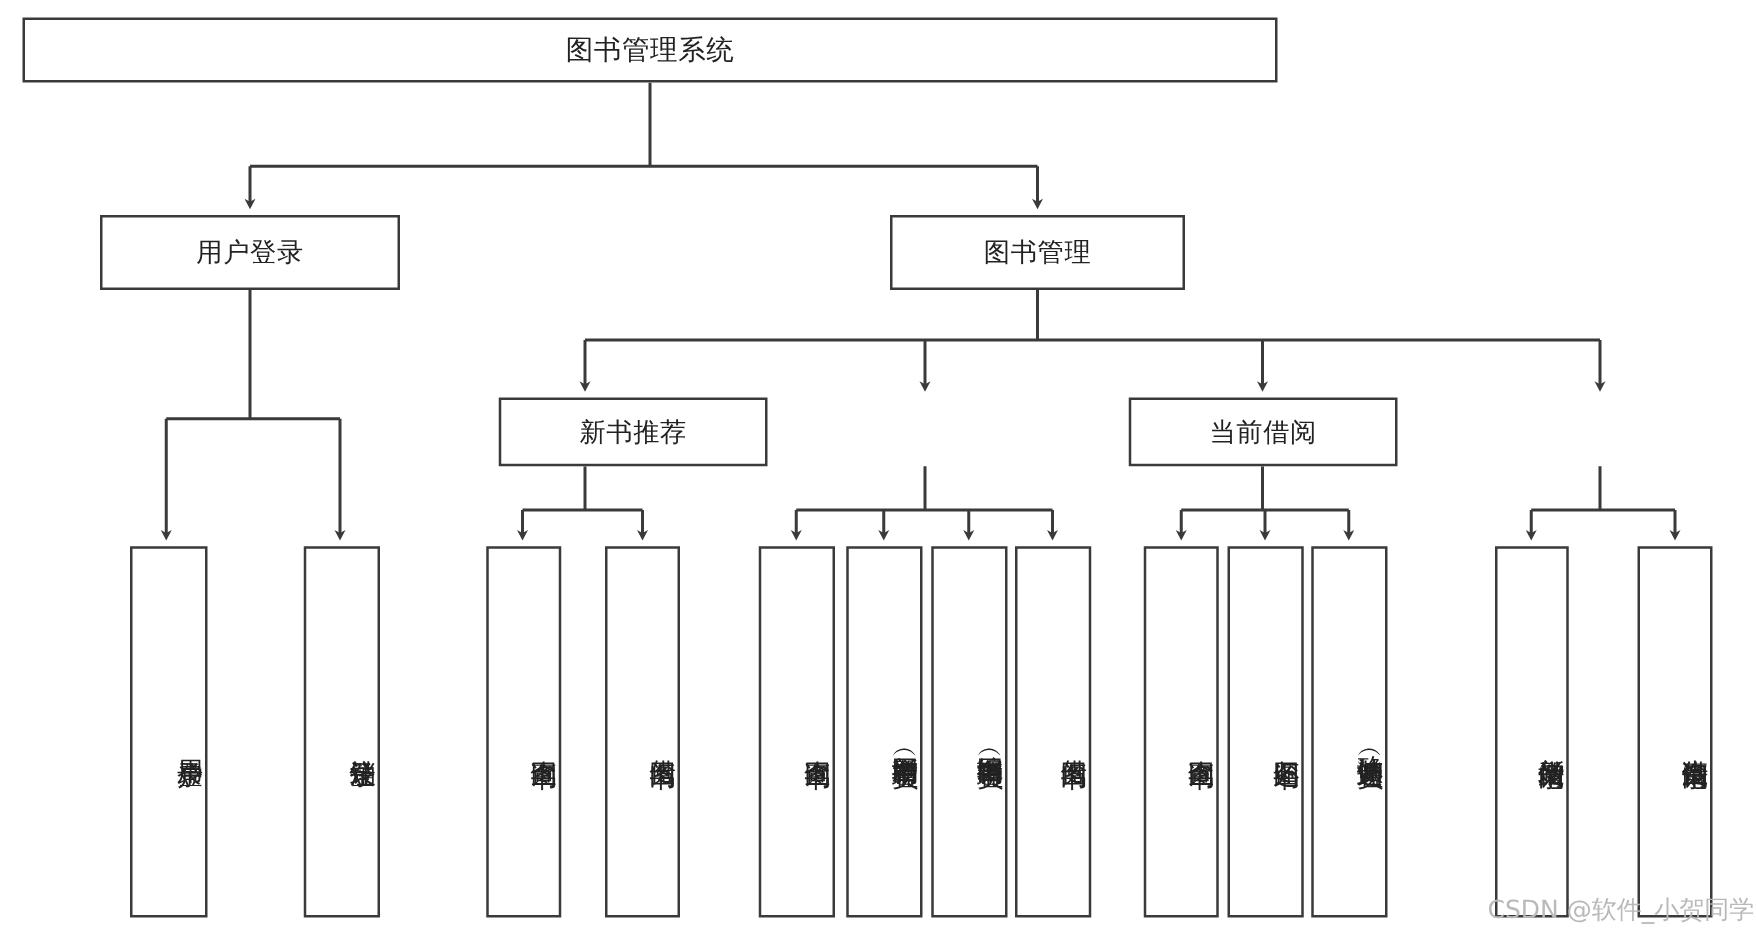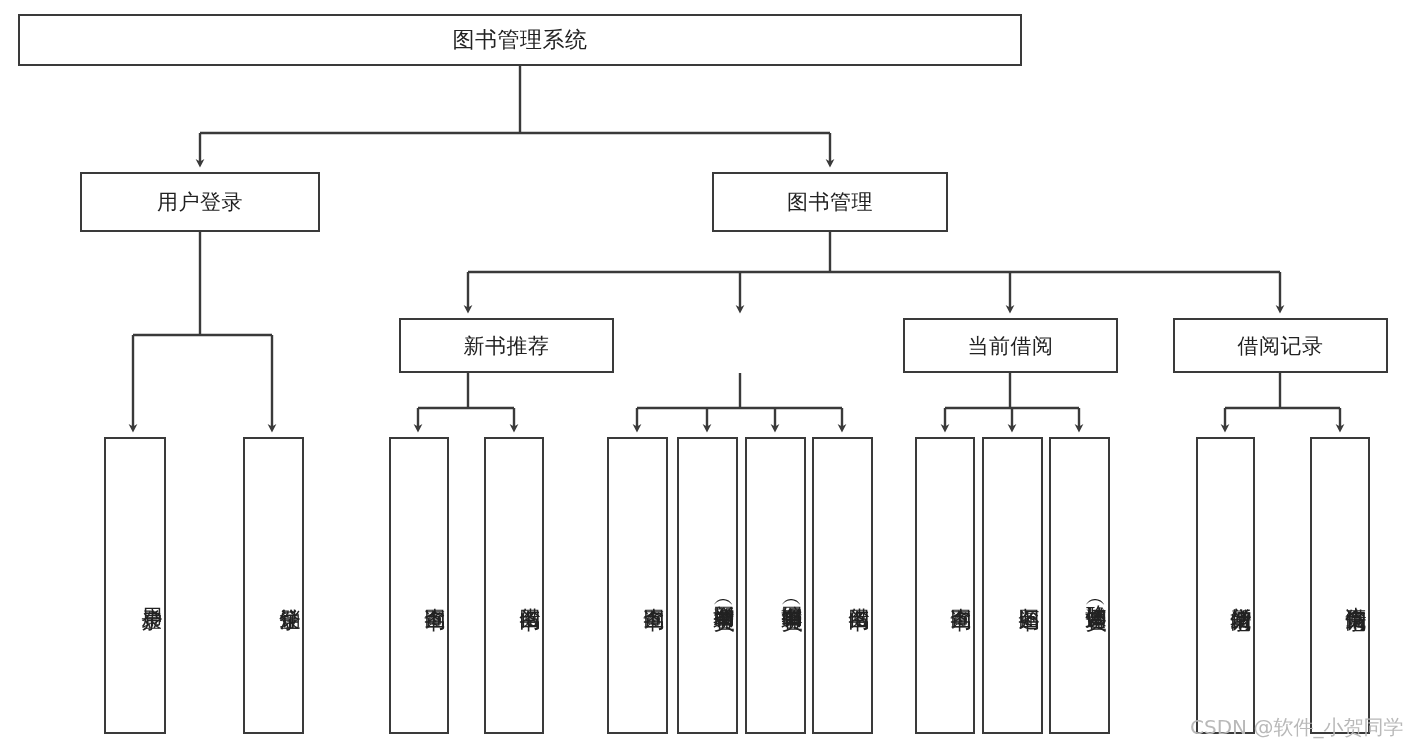--- a/index.html
+++ b/index.html
@@ -128,23 +128,20 @@
   <div class="node horiz" style="left:712px; top:172px; width:236px; height:60px;">
     <span>图书管理</span>
   </div>
 
   <div class="node horiz" style="left:362px; top:318px; width:215px; height:55px;margin-left:37px;">
     <span>新书推荐</span>
   </div>
   <div class="node horiz" style="left:903px; top:318px; width:215px; height:55px;">
     <span>当前借阅</span>
   </div>
-  <div class="node horiz" style="left:1173px; top:318px; width:215px; height:55px;">
-    <span>借阅记录</span>
-  </div>
 
   <div class="node vert" style="left:104px; top:437px; width:62px; height:297px;">
     <span>用户登录</span>
   </div>
   <div class="node vert" style="left:243px; top:437px; width:61px; height:297px;">
     <span>注销登录</span>
   </div>
   <div class="node vert" style="left:389px; top:437px; width:60px; height:297px;">
     <span>查询图书</span>
   </div>

